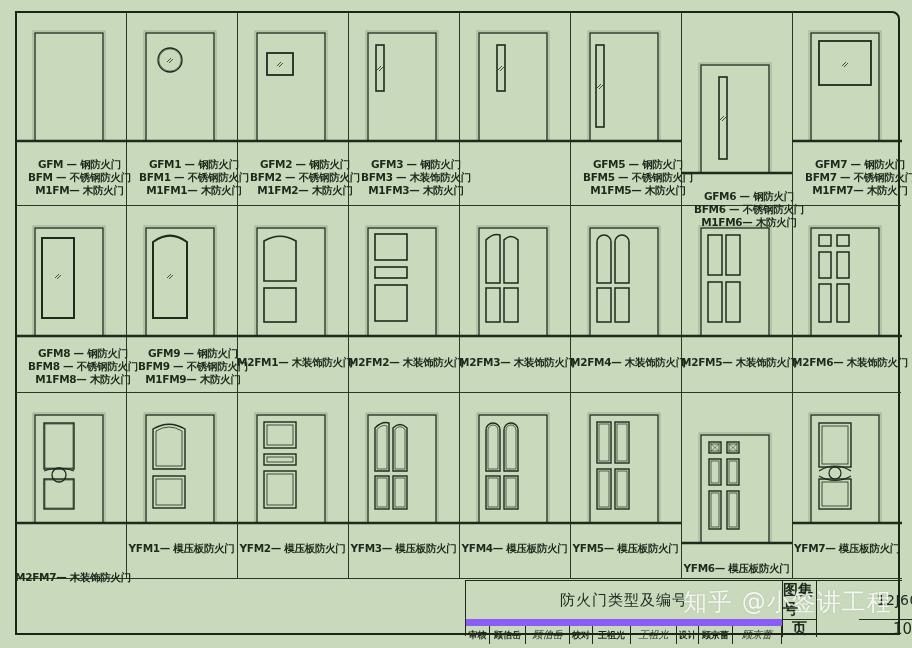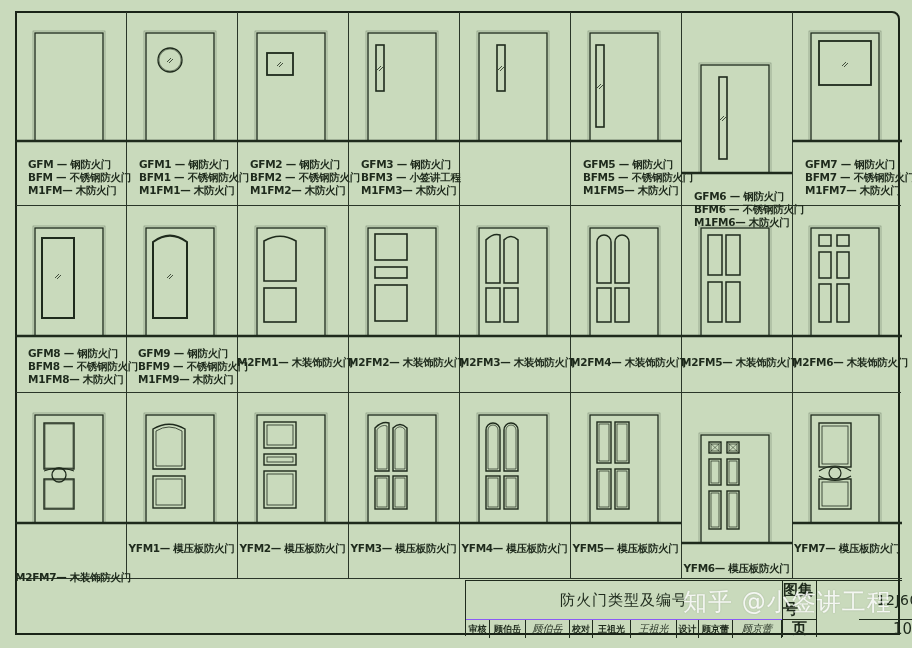--- a/index.html
+++ b/index.html
@@ -1,28 +1,28 @@
 <!DOCTYPE html>
 <html><head>
 <meta charset="utf-8">
 <style>
   html,body{margin:0;padding:0;}
   body{width:912px;height:648px;background:#c9dabc;position:relative;overflow:hidden;font-family:"DejaVu Sans",sans-serif;color:#1e2a1c;}
   #sheet{position:absolute;left:0;top:0;width:912px;height:648px;}
   .frame{position:absolute;left:15px;top:11px;width:885px;height:624px;border:2px solid #1a2418;border-top-right-radius:8px;box-sizing:border-box;}
   .cell{position:absolute;box-sizing:border-box;}
   .cell svg{position:absolute;left:0;top:0;}
-  .label{position:absolute;left:0;width:100%;font-size:10.5px;line-height:13px;font-weight:bold;letter-spacing:-0.3px;color:#1e2a1c;white-space:nowrap;}
+  .label{position:absolute;left:0;width:100%;font-size:10.5px;line-height:13px;font-weight:bold;letter-spacing:-0.3px;color:#1e2a1c;white-space:nowrap;text-align:center;}
   .label.multi{left:14px;width:auto;}
   .label.single{text-align:center;}
   .vline{position:absolute;width:1px;background:#2a3628;}
   .hline{position:absolute;height:1px;background:#2a3628;}
   .tb{position:absolute;left:465px;top:580px;width:437px;height:56px;box-sizing:border-box;border-left:1.5px solid #1e2a1c;border-top:1.5px solid #1e2a1c;}
   .tb-title{position:absolute;left:0;top:0;width:316px;height:38px;display:flex;align-items:center;justify-content:center;font-size:15px;letter-spacing:1px;color:#1e2a1c;}
-  .tb-row{position:absolute;left:0;top:38px;height:18px;width:316px;border-top:1px solid #8b5cf6;}
+  .tb-row{position:absolute;left:0;top:38px;height:18px;width:316px;border-top:7px solid #8b5cf6;}
   .tb-c{position:absolute;top:0;height:18px;display:flex;align-items:center;justify-content:center;font-size:9px;font-weight:bold;border-right:1px solid #1e2a1c;box-sizing:border-box;white-space:nowrap;}
   .tb-c.sig{font-family:"DejaVu Serif",serif;font-style:italic;font-weight:normal;font-size:10px;}
   .tb-right{position:absolute;left:316px;top:0;width:121px;height:56px;border-left:1px solid #1e2a1c;box-sizing:border-box;}
   .tb-rl{position:absolute;left:0;width:34px;display:flex;align-items:center;justify-content:center;font-size:15px;font-weight:bold;border-right:1px solid #1e2a1c;box-sizing:border-box;}
   .tb-rv{position:absolute;left:34px;width:87px;display:flex;align-items:center;justify-content:center;margin-left:42px;}
   .watermark{position:absolute;left:665px;top:586px;font-size:24px;color:rgba(255,255,255,0.85);letter-spacing:1px;white-space:nowrap;text-shadow:0 0 2px rgba(0,0,0,0.15);margin-left:18px;}
 </style>
 </head>
 <body>
 
@@ -83,21 +83,21 @@
       <div class="cell" style="left: 348px; top: 11px; width: 111px; height: 194px;">
         <svg width="111" height="194">
           <rect x="18" y="20" width="72" height="110" fill="none" stroke="#1e2a1c" stroke-width="0.5" opacity="0.5"></rect>
           <rect x="20" y="22" width="68" height="108" fill="none" stroke="#1e2a1c" stroke-width="1.3"></rect>
           <line x1="-6" y1="130" x2="114" y2="130" stroke="#1e2a1c" stroke-width="2.4"></line>
           <rect x="28" y="34" width="8" height="46" fill="none" stroke="#1e2a1c" stroke-width="1.6"></rect>
           <path d="M29,59 L33,55 M31,60 L35,56" stroke="#1e2a1c" stroke-width="0.8"></path>
         </svg>
         <div class="label multi" style="top: 147px; left: 13px;">
           <div>GFM3 — 钢防火门</div>
-          <div>BFM3 — 小签讲工程</div>
+          <div>BFM3 — 木装饰防火门</div>
           <div>M1FM3— 木防火门</div>
         </div>
       </div>
       <div class="cell" style="left: 459px; top: 11px; width: 111px; height: 194px;">
         <svg width="111" height="194">
           <rect x="18" y="20" width="72" height="110" fill="none" stroke="#1e2a1c" stroke-width="0.5" opacity="0.5"></rect>
           <rect x="20" y="22" width="68" height="108" fill="none" stroke="#1e2a1c" stroke-width="1.3"></rect>
           <line x1="-6" y1="130" x2="114" y2="130" stroke="#1e2a1c" stroke-width="2.4"></line>
           <rect x="38" y="34" width="8" height="46" fill="none" stroke="#1e2a1c" stroke-width="1.6"></rect>
           <path d="M39,59 L43,55 M41,60 L45,56" stroke="#1e2a1c" stroke-width="0.8"></path>

